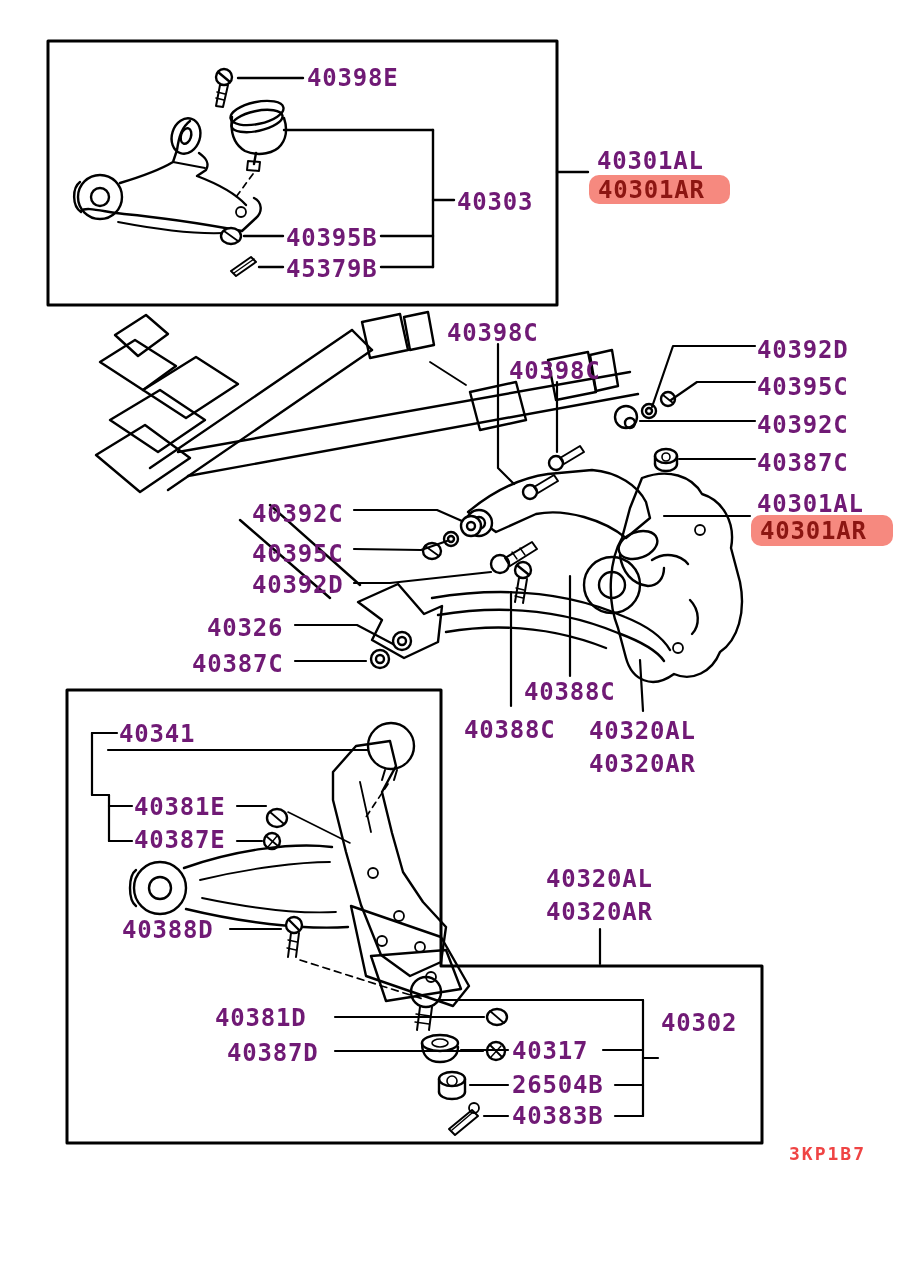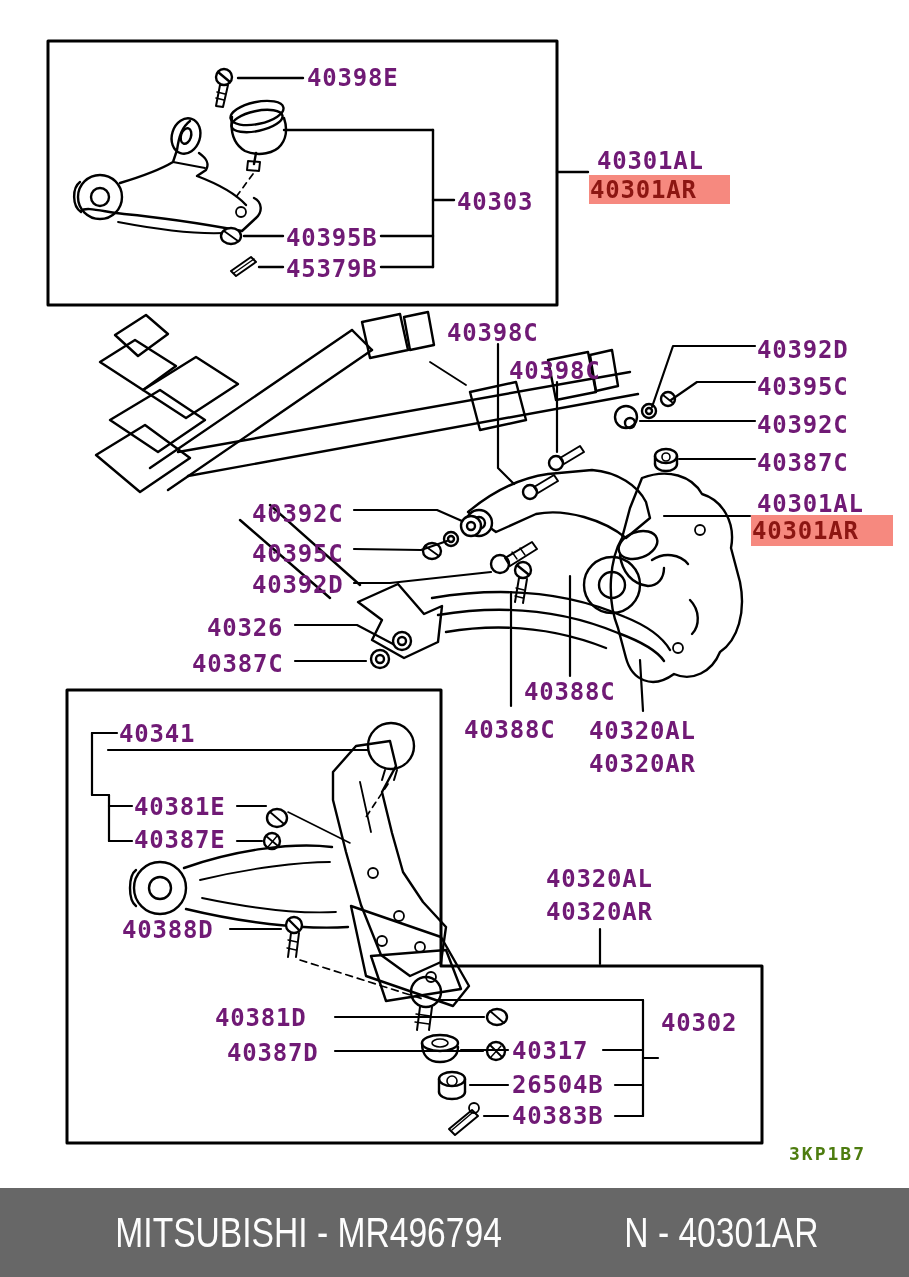--- a/index.html
+++ b/index.html
@@ -15,25 +15,25 @@
     font-family:"DejaVu Sans Mono", monospace;
   }
   #art{position:absolute;left:0;top:0;}
   .lbl{
     position:absolute;white-space:nowrap;line-height:1;
     font:bold 24px "DejaVu Sans Mono", monospace;
     letter-spacing:0.8px;color:#701a75;
   }
   .lbl.hl{
     background:var(--highlight-bg);color:var(--highlight-text);
-    display:flex;align-items:center;box-sizing:border-box;padding-left:1px;
+    display:flex;align-items:center;box-sizing:border-box;padding-left:9px;border-radius:10px;
   }
   .plate{
     position:absolute;font:bold 18px "DejaVu Sans Mono", monospace;
-    letter-spacing:2px;color:#4d7c0f;
+    letter-spacing:2px;color:#ef4444;
   }
   #footer-bar{
     position:absolute;left:0;top:1188px;width:909px;height:89px;
     background:var(--footer-bg);
     display:flex;align-items:center;justify-content:center;gap:50px;
   }
   #footer-bar span{
     color:var(--footer-text);
     font:400 42px "Liberation Sans", sans-serif;
     transform:scaleX(0.8);transform-origin:center;
@@ -387,18 +387,14 @@
   <div class="lbl" style="left:546px;top:898px">40320AR</div>
   <div class="lbl" style="left:215px;top:1004px">40381D</div>
   <div class="lbl" style="left:227px;top:1039px">40387D</div>
   <div class="lbl" style="left:512px;top:1037px">40317</div>
   <div class="lbl" style="left:512px;top:1071px">26504B</div>
   <div class="lbl" style="left:512px;top:1102px">40383B</div>
   <div class="lbl" style="left:661px;top:1009px">40302</div>
 
   <div class="plate" style="left:789px;top:1143px">3KP1B7</div>
 
-  <div id="footer-bar">
-    <span>MITSUBISHI - MR496794</span>
-    <span>N - 40301AR</span>
-  </div>
 
 </div>
 
 </body></html>

